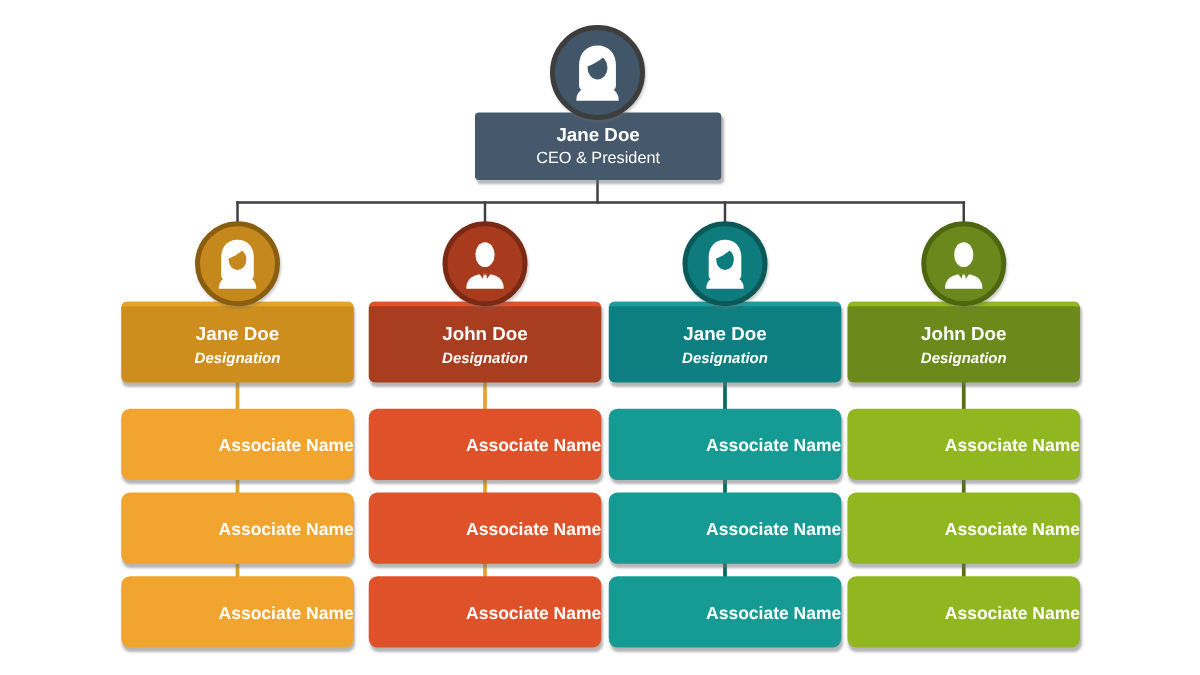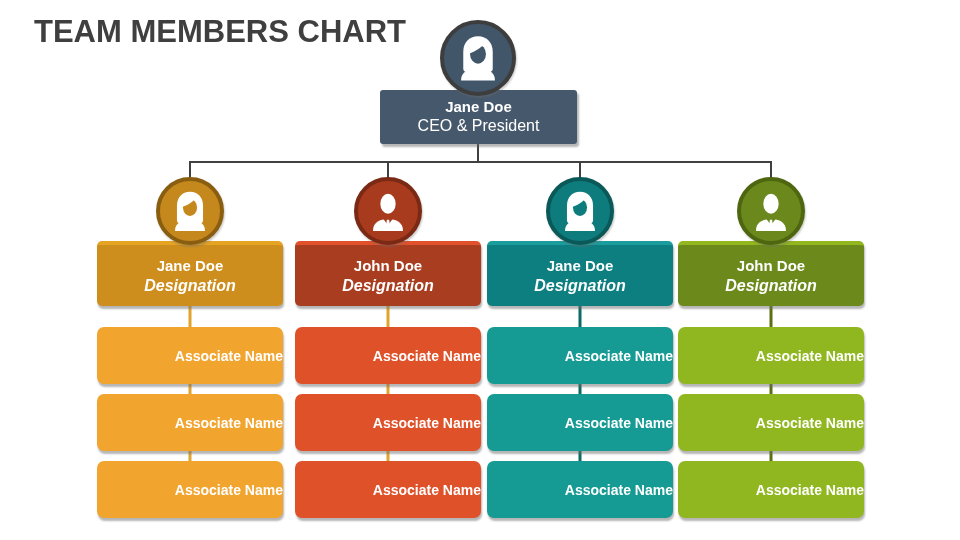--- a/index.html
+++ b/index.html
@@ -24,54 +24,53 @@
     box-shadow:1px 2px 2px rgba(110,110,110,0.35);
   }
   .ceo-circle{left:440px;top:20px;width:68px;height:68px;}
   .ceo-box{
     position:absolute;left:380px;top:90px;width:197px;height:54px;box-sizing:border-box;
     background:var(--box);border-radius:3px;z-index:2;
     display:flex;flex-direction:column;align-items:center;justify-content:center;
     box-shadow:2px 3px 2px rgba(110,110,110,0.5);
   }
   .ceo-name{color:#fff;font-size:15px;font-weight:700;line-height:1.25;}
-  .ceo-role{color:#fff;font-size:16px;font-weight:400;line-height:1.25;}
+  .ceo-role{color:#fff;font-size:13px;font-weight:400;line-height:1.25;}
   
   .branch{position:absolute;top:177px;width:186px;height:341px;}
   .bcircle{left:50%;top:0;transform:translateX(-50%);width:60px;height:60px;}
   .avatar{display:block;}
   .avatar .wh{fill:#ffffff;}
   .avatar .face{fill:var(--circle);}
   .branch-line{
     position:absolute;left:50%;transform:translateX(-50%);
     top:125px;height:165px;width:3px;background:var(--line);z-index:0;
   }
   .hbox{
     position:absolute;left:0;right:0;top:64px;height:65px;box-sizing:border-box;
     background:var(--header);border-top:4px solid var(--strip);border-radius:5px;
     display:flex;flex-direction:column;align-items:center;justify-content:center;gap:5px;
     z-index:1;box-shadow:1px 3px 2px rgba(110,110,110,0.5);
   }
   .hname{color:#fff;font-size:15px;font-weight:700;line-height:1;}
-  .hdes{color:#fff;font-size:16px;font-weight:700;font-style:italic;line-height:1;}
+  .hdes{color:#fff;font-size:12px;font-weight:700;font-style:italic;line-height:1;}
   .abox{
     position:absolute;left:0;right:0;height:57px;box-sizing:border-box;
     background:var(--assoc);border-radius:7px;
     display:flex;align-items:center;justify-content:flex-end;
     z-index:1;box-shadow:1px 3px 2px rgba(110,110,110,0.5);
     color:#fff;font-size:14px;font-weight:700;
   }
   .a1{top:150px;}.a2{top:217px;}.a3{top:284px;}
 </style>
 </head>
 <body>
 
 <div class="canvas" style="--tree: #404040;">
 
-  <h1 class="page-title">TEAM MEMBERS CHART</h1>
 
   
   <div class="tl tl-ceo-v"></div>
   <div class="tl tl-h"></div>
   <div class="tl tl-d" style="left:189px"></div>
   <div class="tl tl-d" style="left:387px"></div>
   <div class="tl tl-d" style="left:579px"></div>
   <div class="tl tl-d" style="left:770px"></div>
 
   

